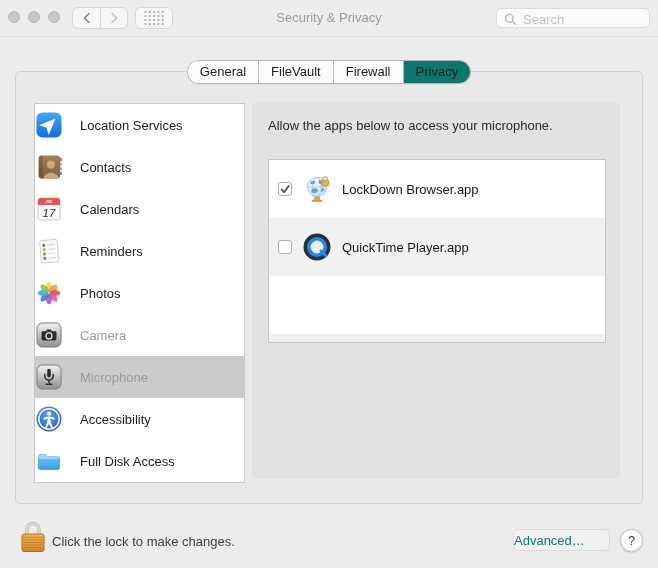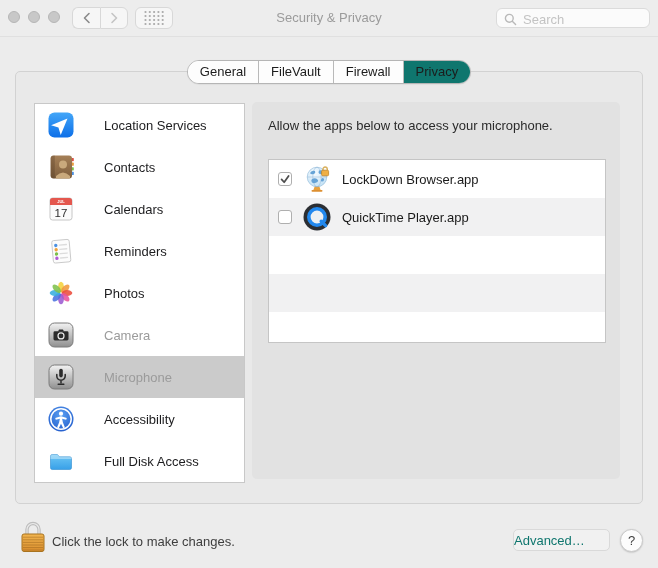--- a/index.html
+++ b/index.html
@@ -24,31 +24,31 @@
   
   .contentbox{position:absolute;left:15px;top:71px;width:628px;height:433px;background:#e9e9e9;border:1px solid #d2d2d2;border-radius:5px;box-sizing:border-box;}
   .tabs{position:absolute;top:60px;left:0;width:100%;display:flex;justify-content:center;z-index:3;}
   .tabgroup{display:inline-flex;border:1px solid #b5b5b5;border-radius:12px;overflow:hidden;background:#fdfdfd;box-shadow:0 0.5px 1px rgba(0,0,0,0.08);}
   .tab{padding:3px 12px;font-size:13px;color:#1c1c1c;background:#fdfdfd;border-right:1px solid #b9b9b9;cursor:default;line-height:16px;}
   .tab:last-child{border-right:none;}
   .tab.selected{background:#0f766e;}
 
   
   .sidebar{position:absolute;left:34px;top:103px;width:209px;background:#ffffff;border:1px solid #c8c8c8;box-sizing:content-box;z-index:2;}
-  .sb-row{height:42px;display:flex;align-items:center;padding-left:12px;gap:20px;}
+  .sb-row{height:42px;display:flex;align-items:center;padding-left:0;}
   .sb-row.selected{background:#cbcbcb;}
-  .sb-icon{width:28px;height:28px;margin-right:9px;flex:0 0 28px;display:flex;align-items:center;justify-content:flex-end;}
+  .sb-icon{width:28px;height:28px;margin-right:17px;flex:0 0 28px;display:flex;align-items:center;justify-content:flex-end;font-style:italic;}
   .sb-label{font-size:13px;color:#1d1d1f;white-space:nowrap;}
   .sb-row.dimmed .sb-label{color:#9b9b9b;}
 
   
   .panel{position:absolute;left:252px;top:102px;width:368px;height:377px;background:#e2e2e2;border-radius:5px;z-index:2;}
   .panel-heading{position:absolute;left:16px;top:16px;font-size:13px;color:#2b2b2b;}
   .applist{position:absolute;left:16px;top:57px;width:338px;height:184px;background:#ffffff;border:1px solid #c5c5c5;box-sizing:border-box;overflow:hidden;}
-  .app-row{height:38px;display:flex;align-items:center;padding-left:9px;}
+  .app-row{height:58px;display:flex;align-items:center;padding-left:9px;}
   .app-row.alt{background:#f1f1f2;}
   .cb{width:14px;height:14px;background:#ffffff;border:1px solid #afafaf;border-radius:3px;box-sizing:border-box;display:flex;align-items:center;justify-content:center;flex:0 0 14px;}
   .cb svg{display:none;}
   .cb.checked svg{display:block;}
   .app-icon{width:30px;height:30px;margin-left:10px;flex:0 0 30px;}
   .app-label{font-size:13px;color:#1a1a1a;margin-left:10px;white-space:nowrap;}
 
   
   .lockicon{position:absolute;left:20px;top:521px;width:26px;height:33px;cursor:pointer;}
   .lockhint{position:absolute;left:52px;top:534px;font-size:13px;color:#3e3e3e;}

